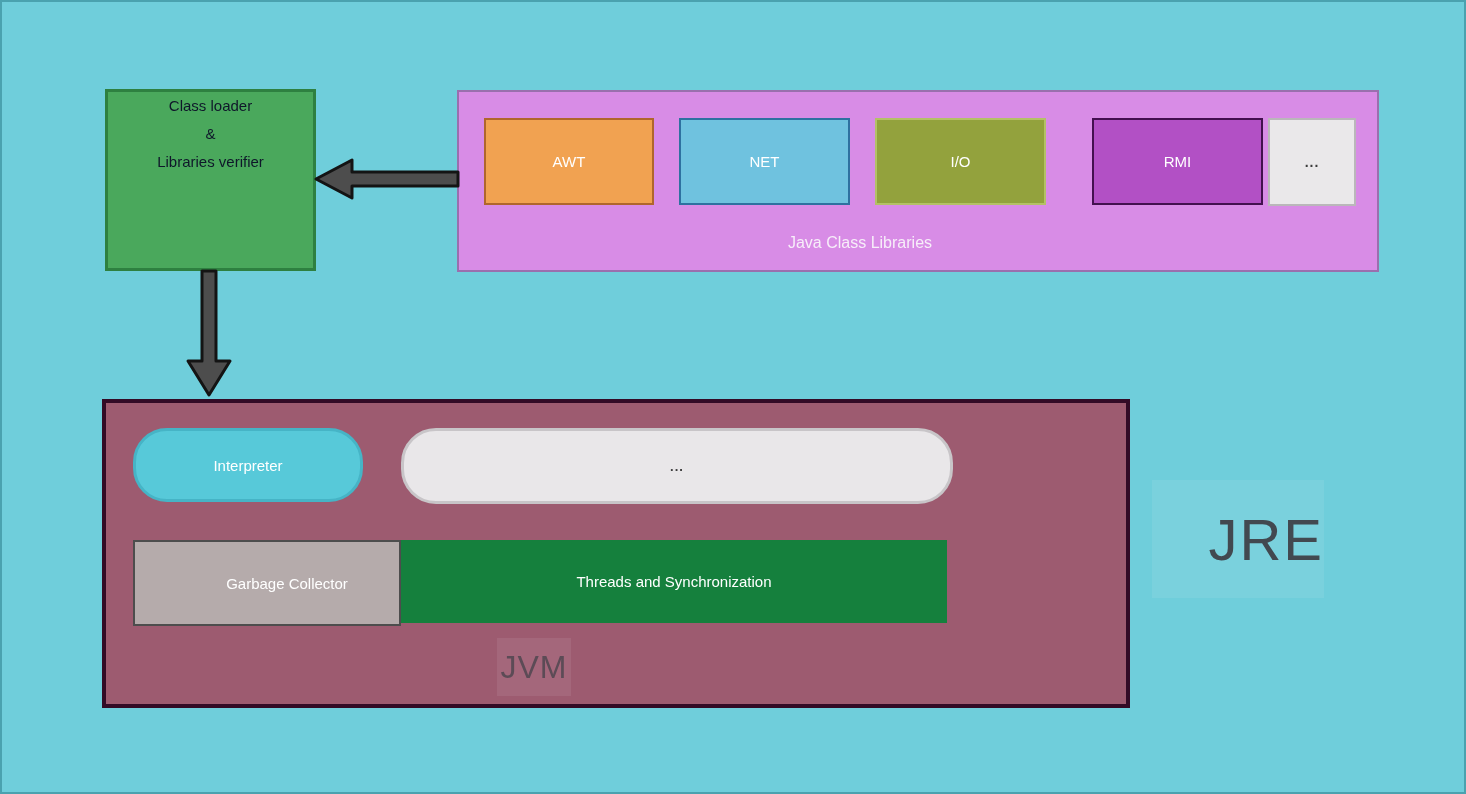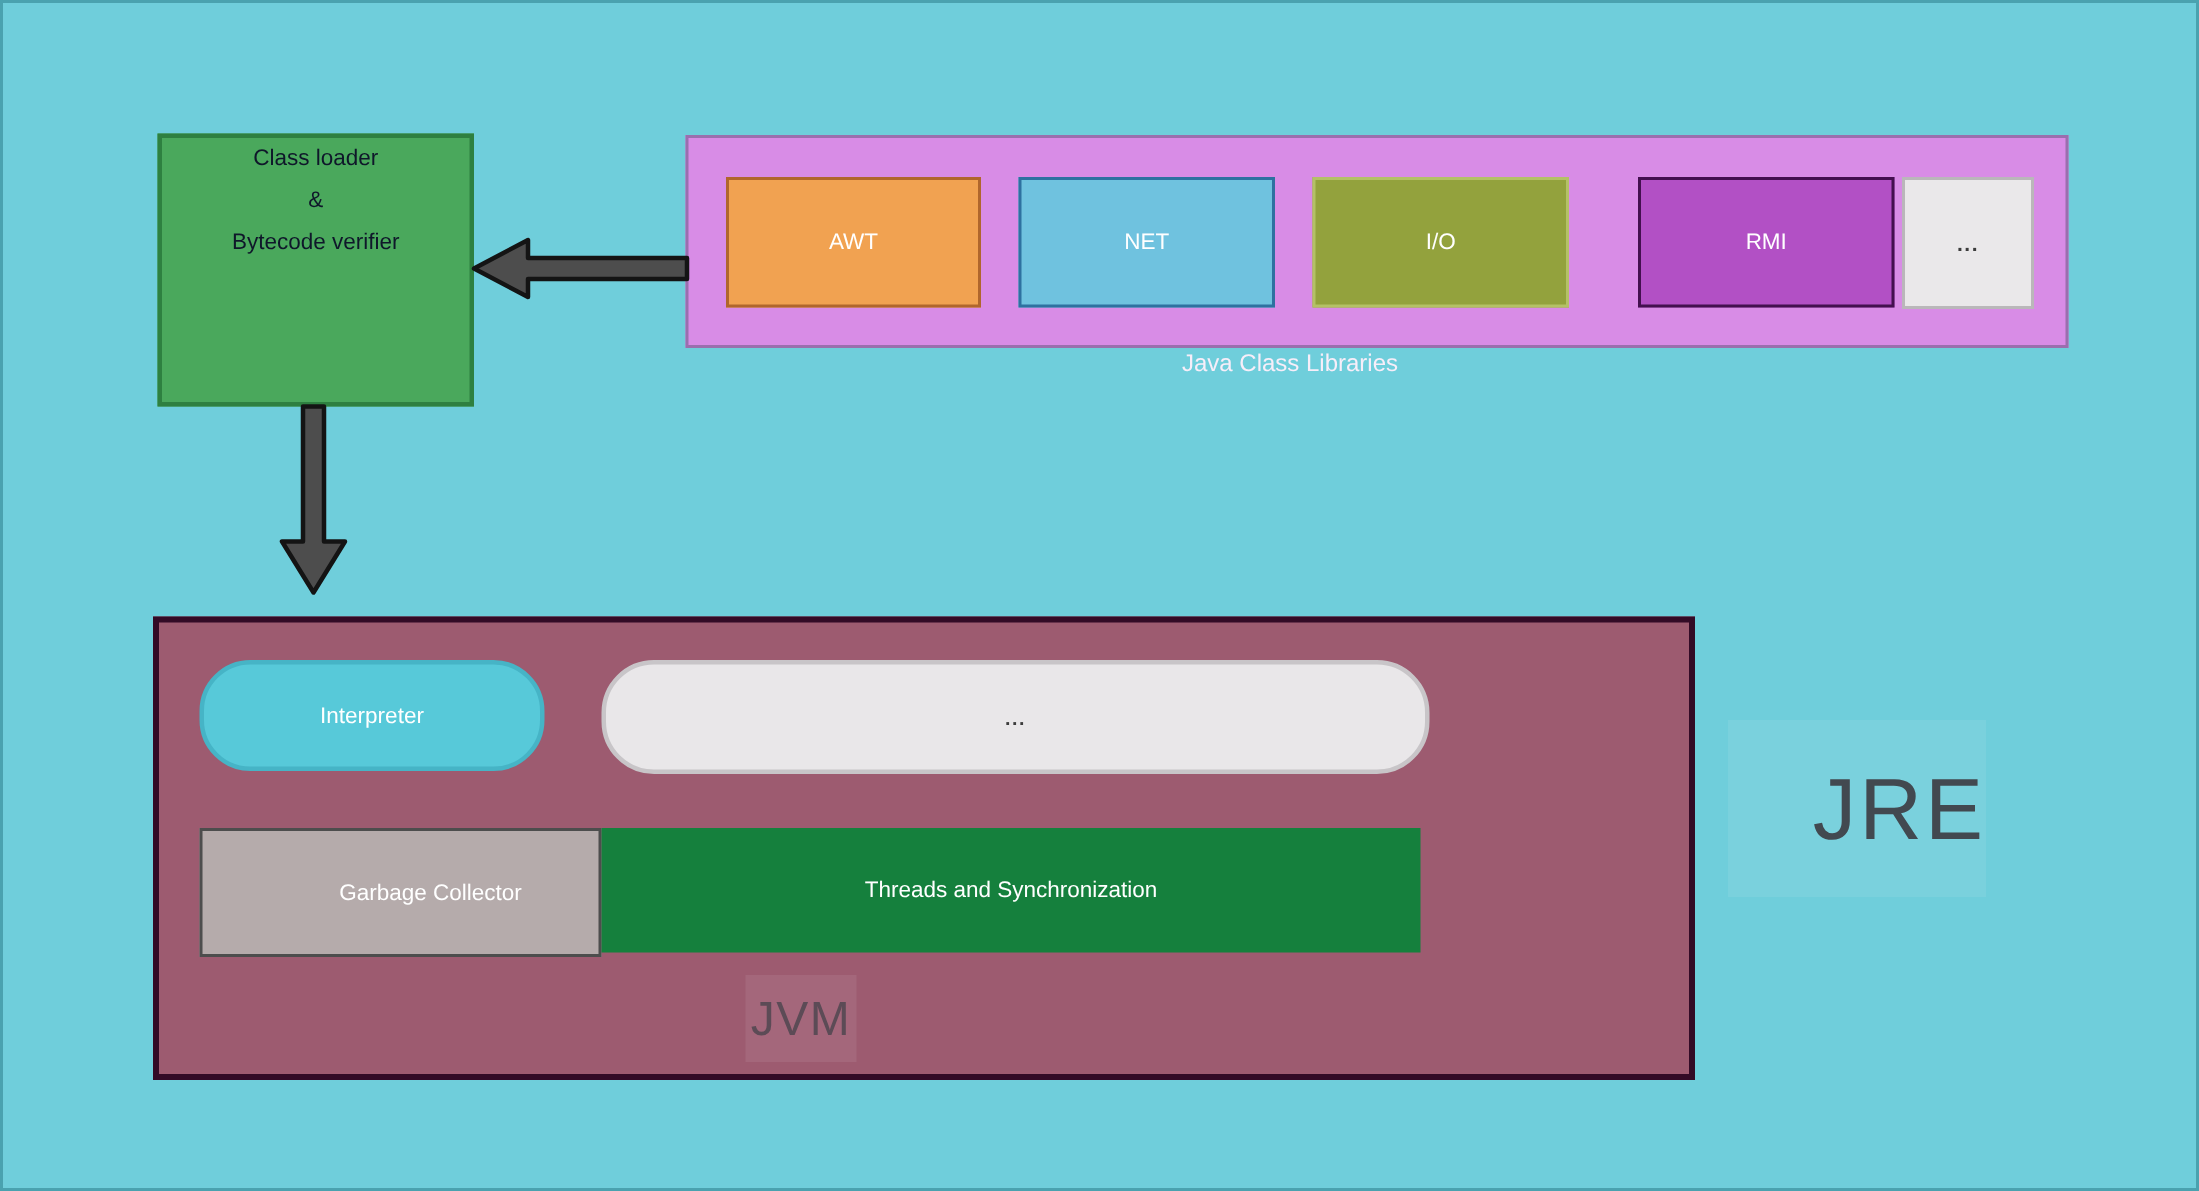--- a/index.html
+++ b/index.html
@@ -25,21 +25,21 @@
     color: #0f172a;
   }
   #class-loader-box {
     left: 103px; top: 87px; width: 211px; height: 182px;
     border: 3px solid;
     flex-direction: column;
     font-size: 15px;
     line-height: 28px;
   }
   #libraries-box {
-    left: 455px; top: 88px; width: 922px; height: 142px;
+    left: 455px; top: 88px; width: 922px; height: 182px;
     border: 2px solid;
   }
   .lib-item {
     position: absolute;
     top: 26px; height: 83px; width: 166px;
     border: 2px solid;
     display: flex; align-items: center; justify-content: center;
     color: #ffffff; font-size: 15px;
   }
   .lib-item.i0 { left: 25px; }
@@ -47,21 +47,21 @@
   .lib-item.i2 { left: 416px; width: 167px; }
   .lib-item.i3 { left: 633px; width: 167px; text-align: right; }
   .lib-item.i4 { left: 809px; width: 84px; height: 84px; color: #3c3c3c; font-weight: bold; font-size: 14px; letter-spacing: 1px; }
   #libraries-label {
     position: absolute;
     left: 151px; top: 142px; width: 500px;
     text-align: center;
     color: #f7eef9; font-size: 16px;
   }
   #jvm-box {
-    left: 100px; top: 409px; width: 1028px; height: 309px;
+    left: 100px; top: 397px; width: 1028px; height: 309px;
     border: 4px solid;
   }
   .jvm-child {
     position: absolute;
     display: flex; align-items: center; justify-content: center;
     color: #ffffff; font-size: 15px;
   }
   #interpreter-pill {
     left: 27px; top: 25px; width: 224px; height: 68px;
     border: 3px solid; border-radius: 34px;
@@ -99,21 +99,21 @@
   #arrow-vertical { left: 183px; top: 268px; }
 </style>
 </head>
 <body>
 
 <div id="canvas" style="background-color: rgb(111, 206, 219); border-color: rgb(74, 162, 175);">
 
   <div id="class-loader-box" class="abs node" style="background-color: rgb(74, 168, 92); border-color: rgb(46, 128, 64);">
     <span>Class loader</span>
     <span>&amp;</span>
-    <span>Bytecode verifier</span>
+    <span>Libraries verifier</span>
   </div>
 
   <div id="libraries-box" class="abs" style="background-color: rgb(216, 140, 230); border-color: rgb(154, 111, 174);">
 
     <div class="lib-item i0" style="background-color: rgb(241, 162, 81); border-color: rgb(176, 102, 44);">
       <span>AWT</span>
     </div>
     <div class="lib-item i2" style="background-color: rgb(147, 162, 61); border-color: rgb(180, 193, 102);">
       <span>I/O</span>
     </div>

